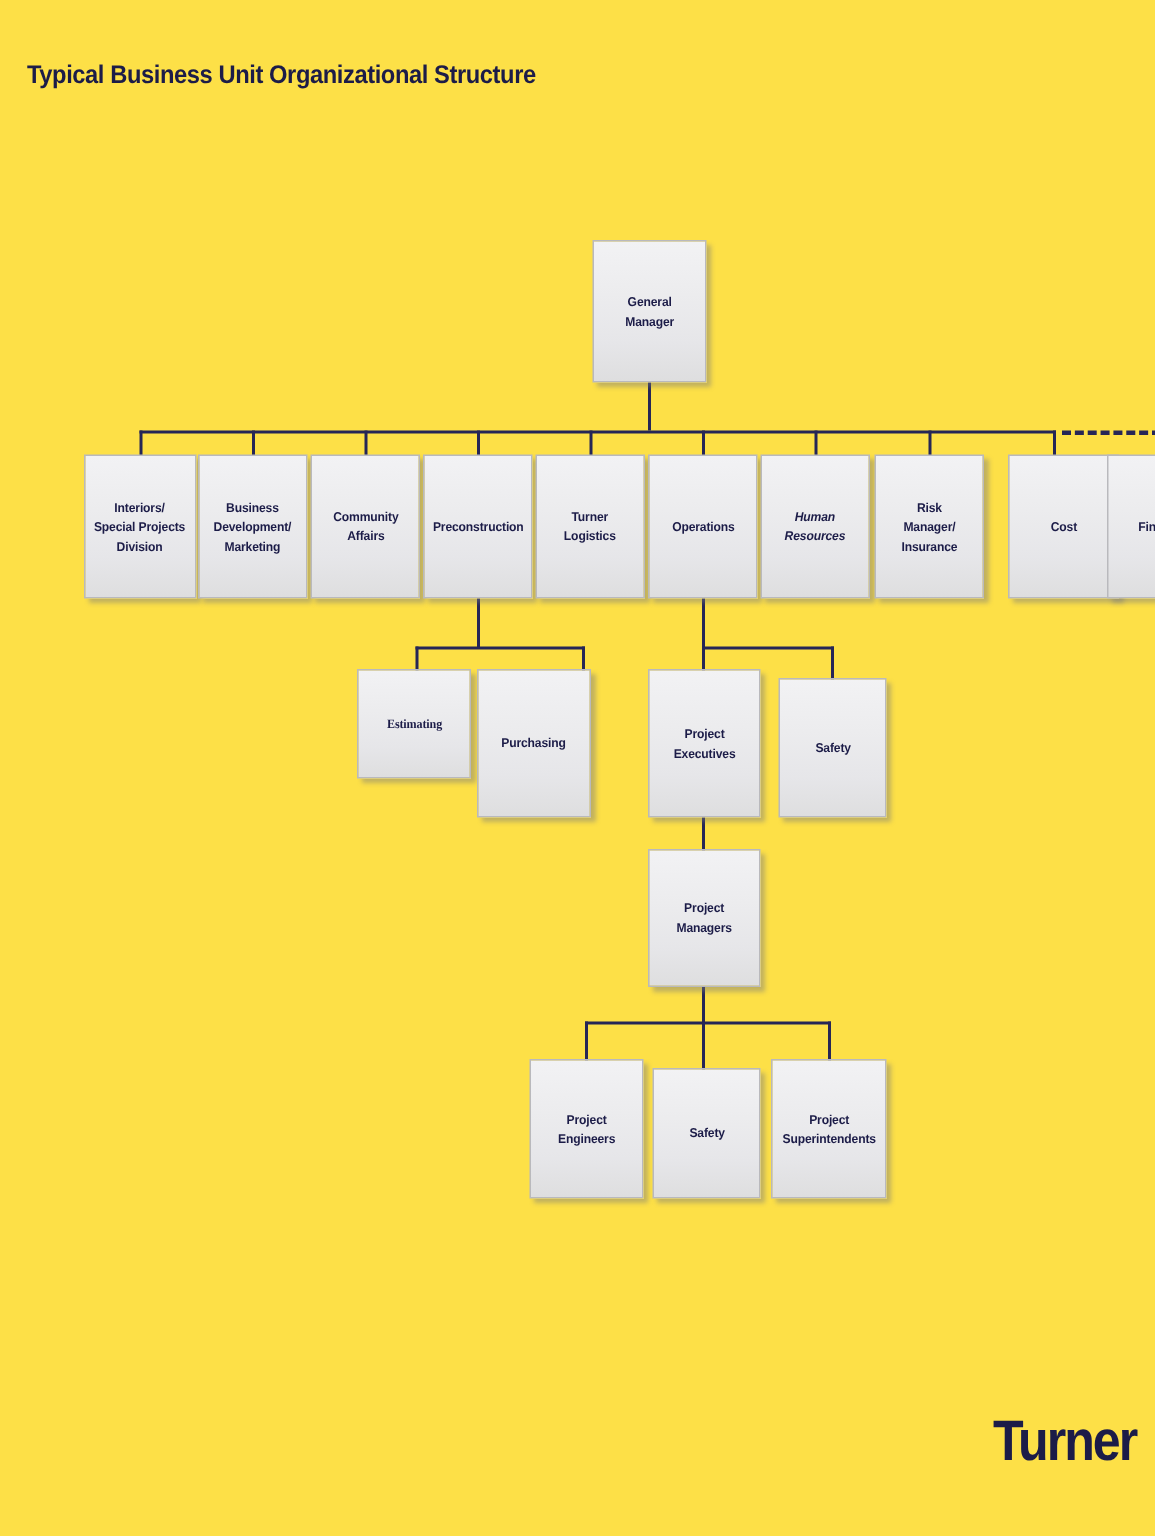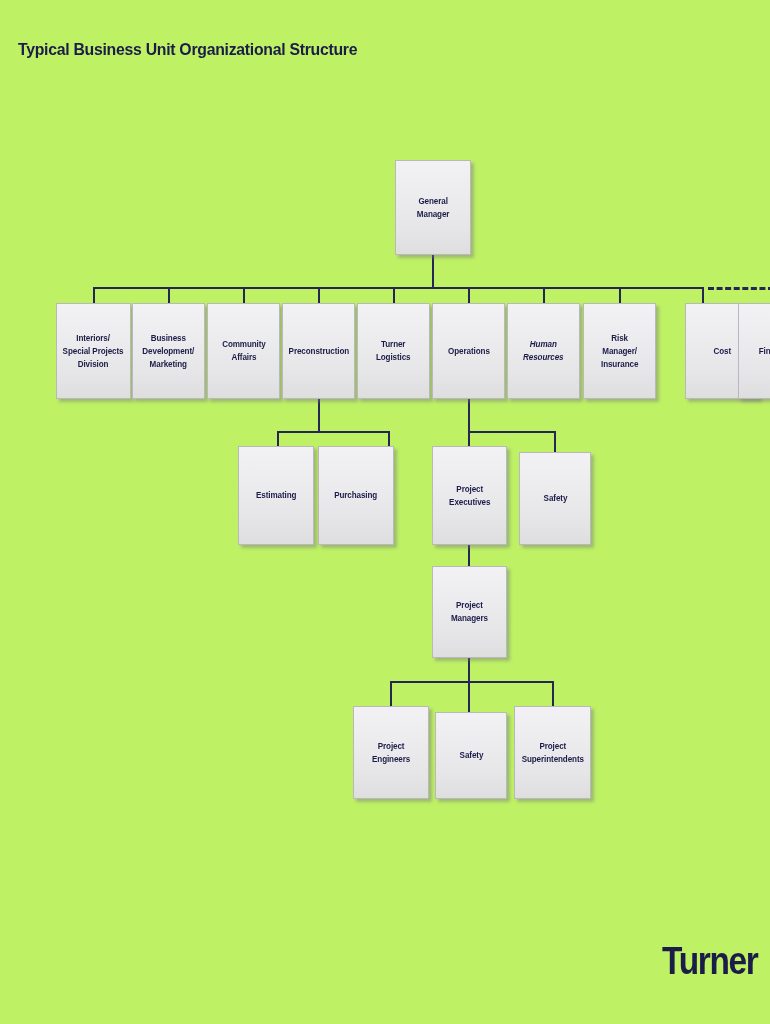--- a/index.html
+++ b/index.html
@@ -12,21 +12,21 @@
     height: 1024px;
     position: relative;
     font-family: "Liberation Sans", sans-serif;
     overflow: hidden;
   }
   #slide {
     position: absolute;
     left: 0; top: 0;
     width: 770px;
     height: 1024px;
-    background: #bef264;
+    background: #fde047;
   }
   #title {
     position: absolute;
     left: 18px;
     top: 40px;
     font-size: 17px;
     font-weight: bold;
     color: #1c1c48;
     letter-spacing: -0.3px;
     white-space: nowrap;
@@ -148,33 +148,33 @@
     </div>
     <div class="node" style="left:459px; top:303px; width:73px; height:96px;font-style:italic;">
       <span class="lbl">Human
 Resources</span>
     </div>
     <div class="node" style="left:535px; top:303px; width:73px; height:96px;">
       <span class="lbl">Risk
 Manager/
 Insurance</span>
     </div>
-    <div class="node" style="left:637px; top:303px; width:74px; height:96px;">
+    <div class="node" style="left:624px; top:303px; width:74px; height:96px;">
       <span class="lbl">Cost</span>
     </div>
     <div class="node" style="left:690px; top:303px; width:71px; height:96px;text-align:right;">
       <span class="lbl">Finance</span>
     </div>
 
     <div class="conn v" style="left:270px; top:399px; height:33px;"></div>
     <div class="conn h" style="left:229px; top:431px; width:113px; height:2px;"></div>
     <div class="conn v" style="left:229px; top:431px; height:16px;"></div>
     <div class="conn v" style="left:340px; top:431px; height:16px;"></div>
 
-    <div class="node" style="left:190px; top:446px; width:76px; height:99px;">
+    <div class="node" style="left:190px; top:446px; width:76px; height:73px;font-family:Liberation Serif, serif;">
       <span class="lbl">Estimating</span>
     </div>
     <div class="node" style="left:270px; top:446px; width:76px; height:99px;">
       <span class="lbl">Purchasing</span>
     </div>
 
     <div class="conn v" style="left:420px; top:399px; height:48px;"></div>
     <div class="conn h" style="left:420px; top:431px; width:88px; height:2px;"></div>
     <div class="conn v" style="left:506px; top:431px; height:22px;"></div>
 

